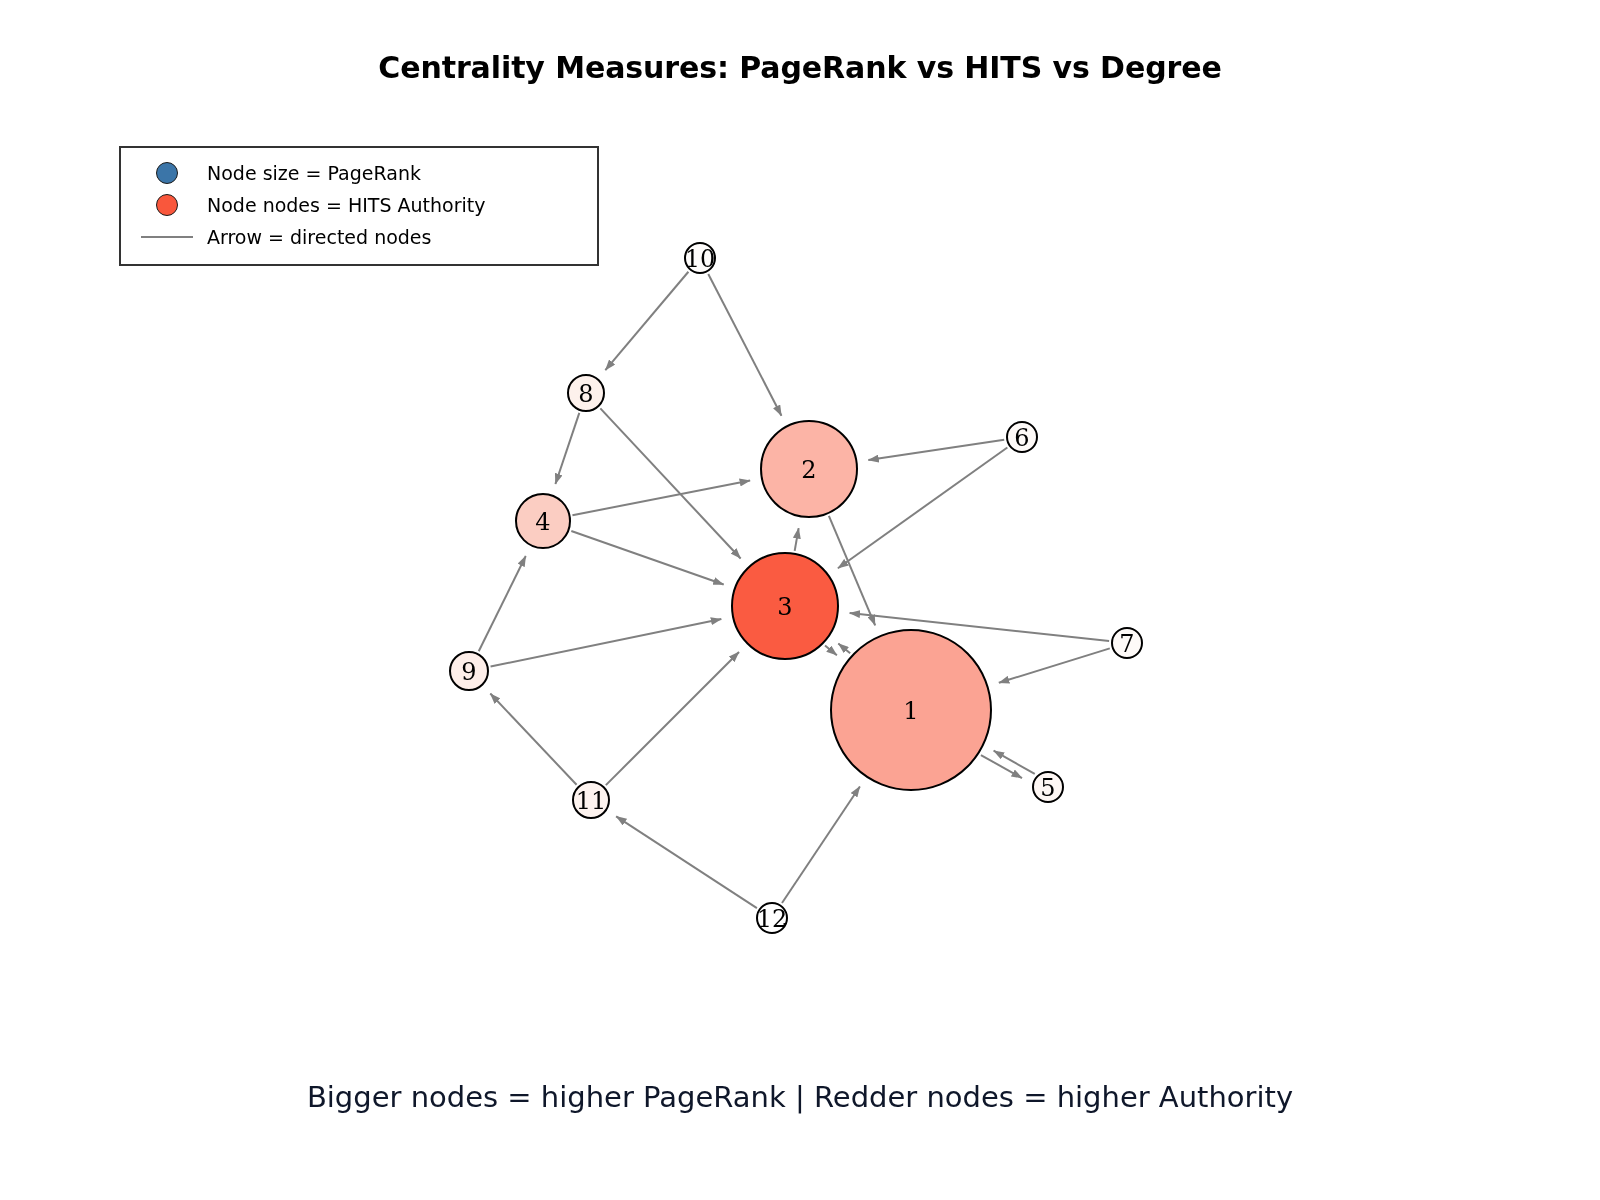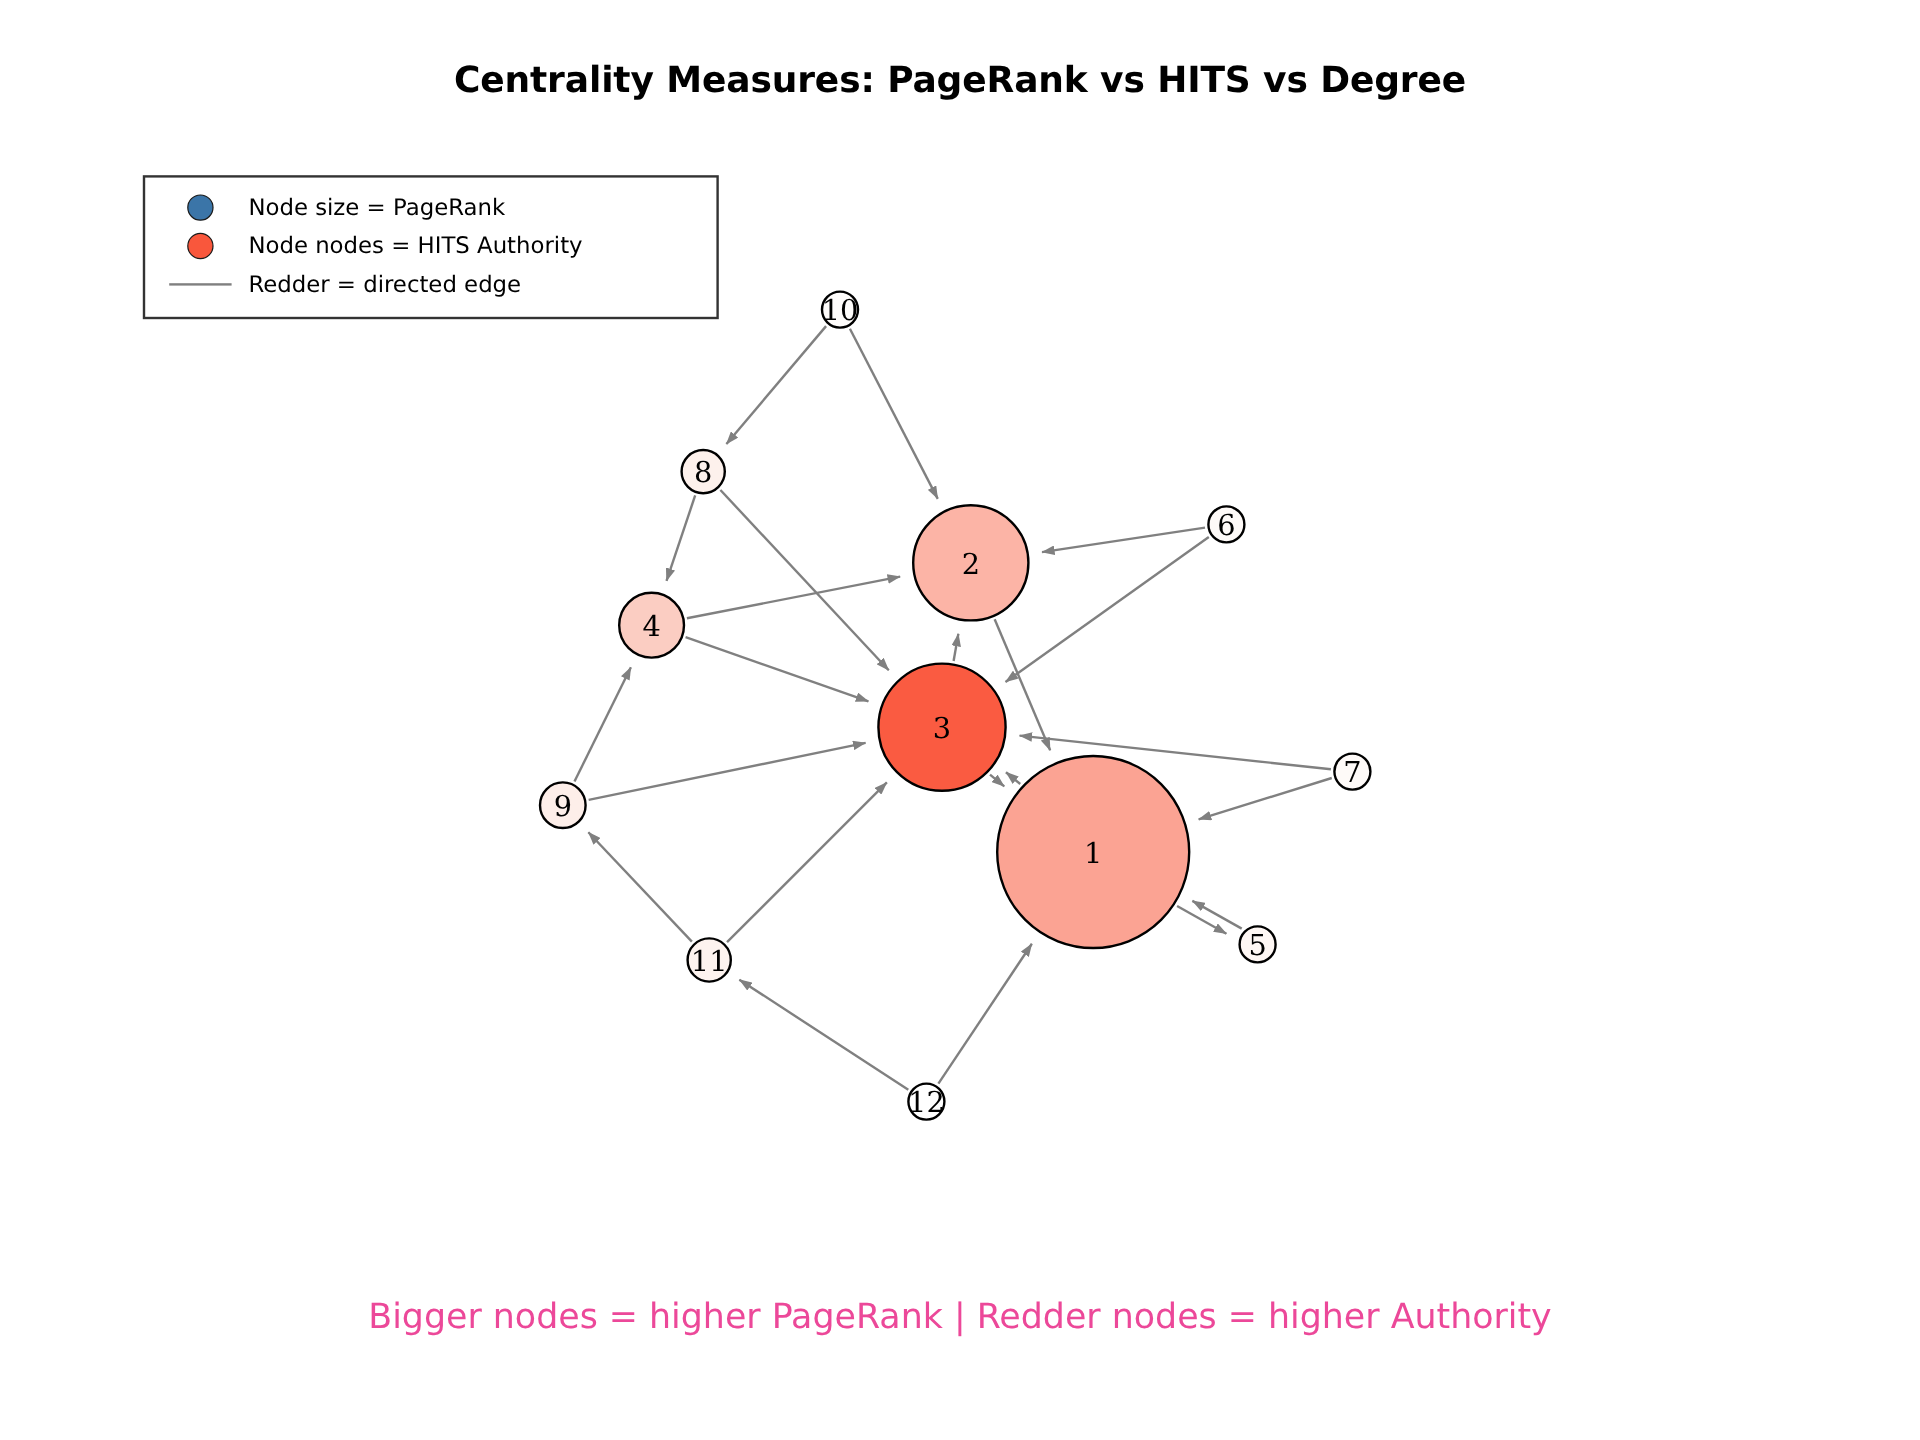--- a/index.html
+++ b/index.html
@@ -31,21 +31,21 @@
     color: #000000;
     letter-spacing: -0.1px;
   }
   #caption {
     position: absolute;
     left: 0;
     top: 1080px;
     width: 1600px;
     text-align: center;
     font-size: 29px;
-    color: #ec4899;
+    color: #0f172a;
   }
   #graph-svg {
     position: absolute;
     left: 0;
     top: 0;
   }
   #legend {
     position: absolute;
     left: 119px;
     top: 146px;
@@ -192,19 +192,19 @@
     <div class="legend-row">
       <span class="legend-swatch">
         <span class="legend-dot" id="legend-dot-1" style="background: rgb(249, 87, 60);"></span>
       </span>
       <span class="legend-label">Node nodes = HITS Authority</span>
     </div>
     <div class="legend-row">
       <span class="legend-swatch">
         <span class="legend-line" id="legend-line-2" style="background: rgb(128, 128, 128);"></span>
       </span>
-      <span class="legend-label">Redder = directed edge</span>
+      <span class="legend-label">Arrow = directed nodes</span>
     </div>
   </div>
 
   <div id="caption">Bigger nodes = higher PageRank | Redder nodes = higher Authority</div>
 
 </div>
 
 </body></html>

